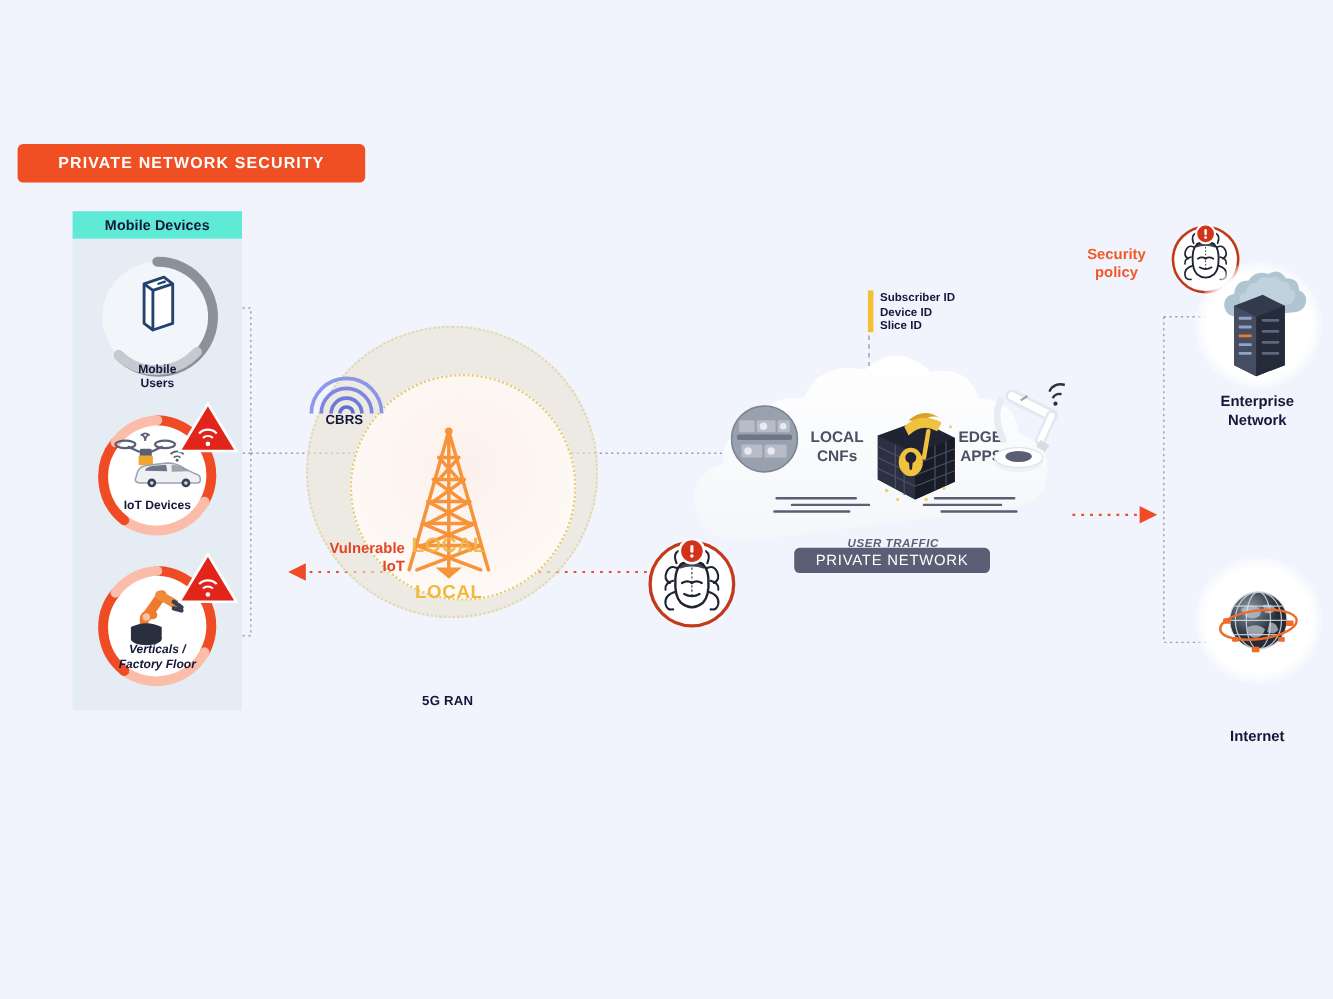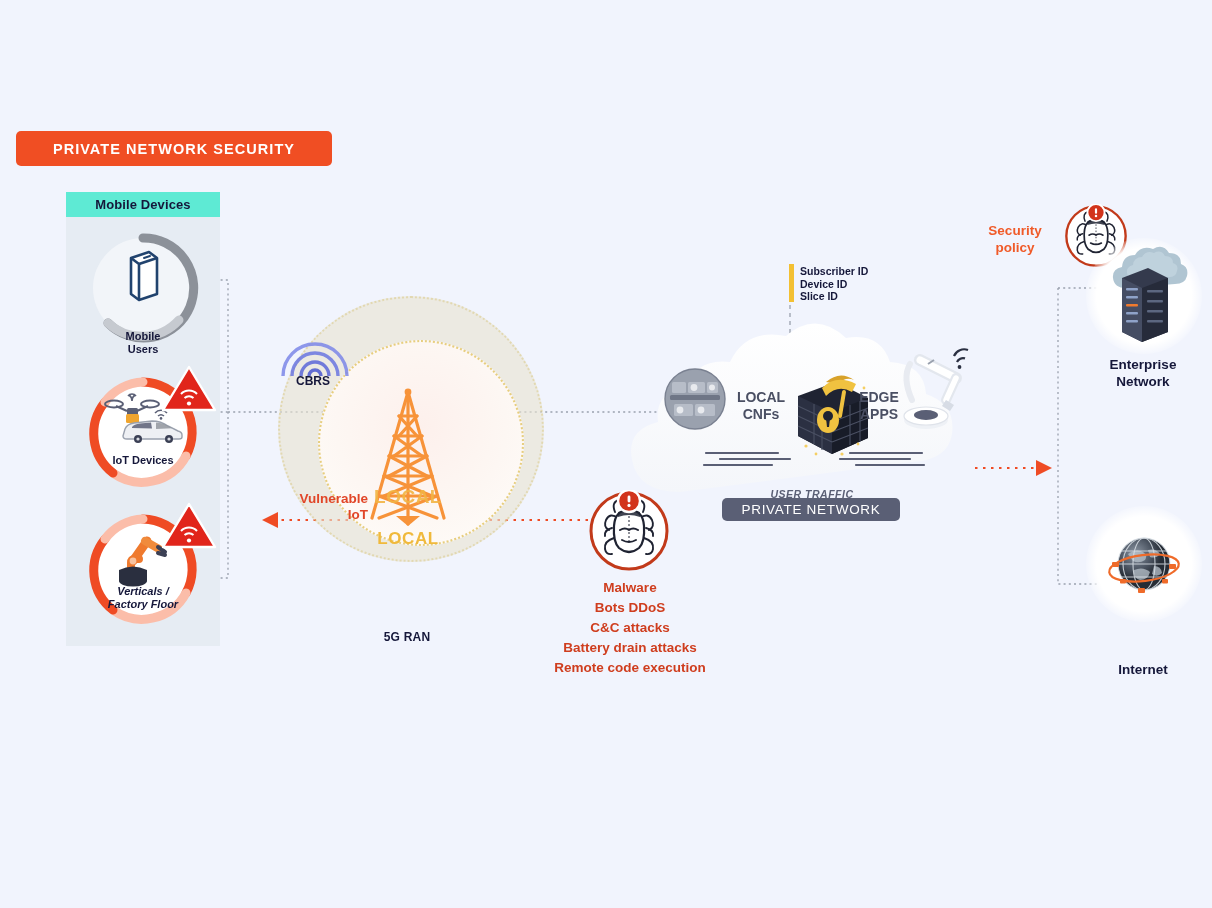--- a/index.html
+++ b/index.html
@@ -320,21 +320,21 @@
     <path d="M52,34 L48,58" stroke="#f0c240" stroke-width="4" stroke-linecap="round"></path>
     <g fill="#f5cf63">
       <circle cx="14" cy="88" r="1.6"></circle>
         <circle cx="50" cy="96" r="1.6"></circle>
       <circle cx="66" cy="86" r="1.4"></circle>
         <circle cx="24" cy="96" r="1.4"></circle>
       <circle cx="72" cy="30" r="1.4"></circle>
     </g>
   </svg>
 
-  <div class="cloud-term" style="left:847px;top:389px;width:64px;">
+  <div class="cloud-term" style="left:847px;top:389px;width:64px;text-align:right;">
     <div>EDGE</div>
     <div>APPS</div>
   </div>
 
   <svg class="abs" style="left:898px;top:342px;" width="84" height="102" viewBox="0 0 84 102">
     <path d="M22,18 L58,36" stroke="#e3e7ee" stroke-width="12" stroke-linecap="round"></path>
     <path d="M22,18 L58,36" stroke="#ffffff" stroke-width="7" stroke-linecap="round"></path>
     <path d="M58,36 L48,58" stroke="#e3e7ee" stroke-width="10" stroke-linecap="round"></path>
     <path d="M58,36 L48,58" stroke="#ffffff" stroke-width="5.5" stroke-linecap="round"></path>
     <path d="M48,58 l8,5 l-4,6 l-8,-5 Z" fill="#d7dce5"></path>
@@ -378,27 +378,20 @@
       <path d="M41,20 q-14,0 -15,16 q-1,16 5,22 q10,8 20,0 q6,-6 5,-22 q-1,-16 -15,-16 Z" fill="#ffffff" stroke="#1f2332" stroke-width="2.2"></path>
       <path d="M30,22 q11,-4 22,0 l0,5 q-11,-4 -22,0 Z" fill="#1f2332" opacity=".85"></path>
       <path d="M32,40 q5,-3 9,0 M50,40 q-5,-3 -9,0" stroke="#1f2332" stroke-width="2" fill="none" stroke-linecap="round"></path>
       <path d="M41,26 l0,28" stroke="#1f2332" stroke-width="1" stroke-dasharray="2,2"></path>
       <path d="M34,50 q7,4 14,0" stroke="#1f2332" stroke-width="2" fill="none" stroke-linecap="round"></path>
       <circle cx="41" cy="11" r="11" fill="#d2341b" stroke="#ffffff" stroke-width="2.4"></circle>
       <rect x="39.6" y="5.5" width="2.8" height="7" rx="1.4" fill="#ffffff"></rect>
       <circle cx="41" cy="15.4" r="1.6" fill="#ffffff"></circle>
     </svg>
   </div>
-  <div class="abs" id="threat-list">
-    <div>Malware</div>
-    <div>Bots DDoS</div>
-    <div>C&amp;C attacks</div>
-    <div>Battery drain attacks</div>
-    <div>Remote code execution</div>
-  </div>
 
   <div class="abs" id="security-policy">
     <div>Security</div>
     <div>policy</div>
   </div>
 
   <div class="abs" style="left:1064px;top:204px;width:64px;height:64px;">
     <svg width="64" height="64" viewBox="0 0 82 82">
       <circle cx="41" cy="41" r="38" fill="#ffffff" stroke="#c23a1a" stroke-width="3"></circle>
       <g fill="none" stroke="#1f2332" stroke-width="1.9" stroke-linecap="round">

